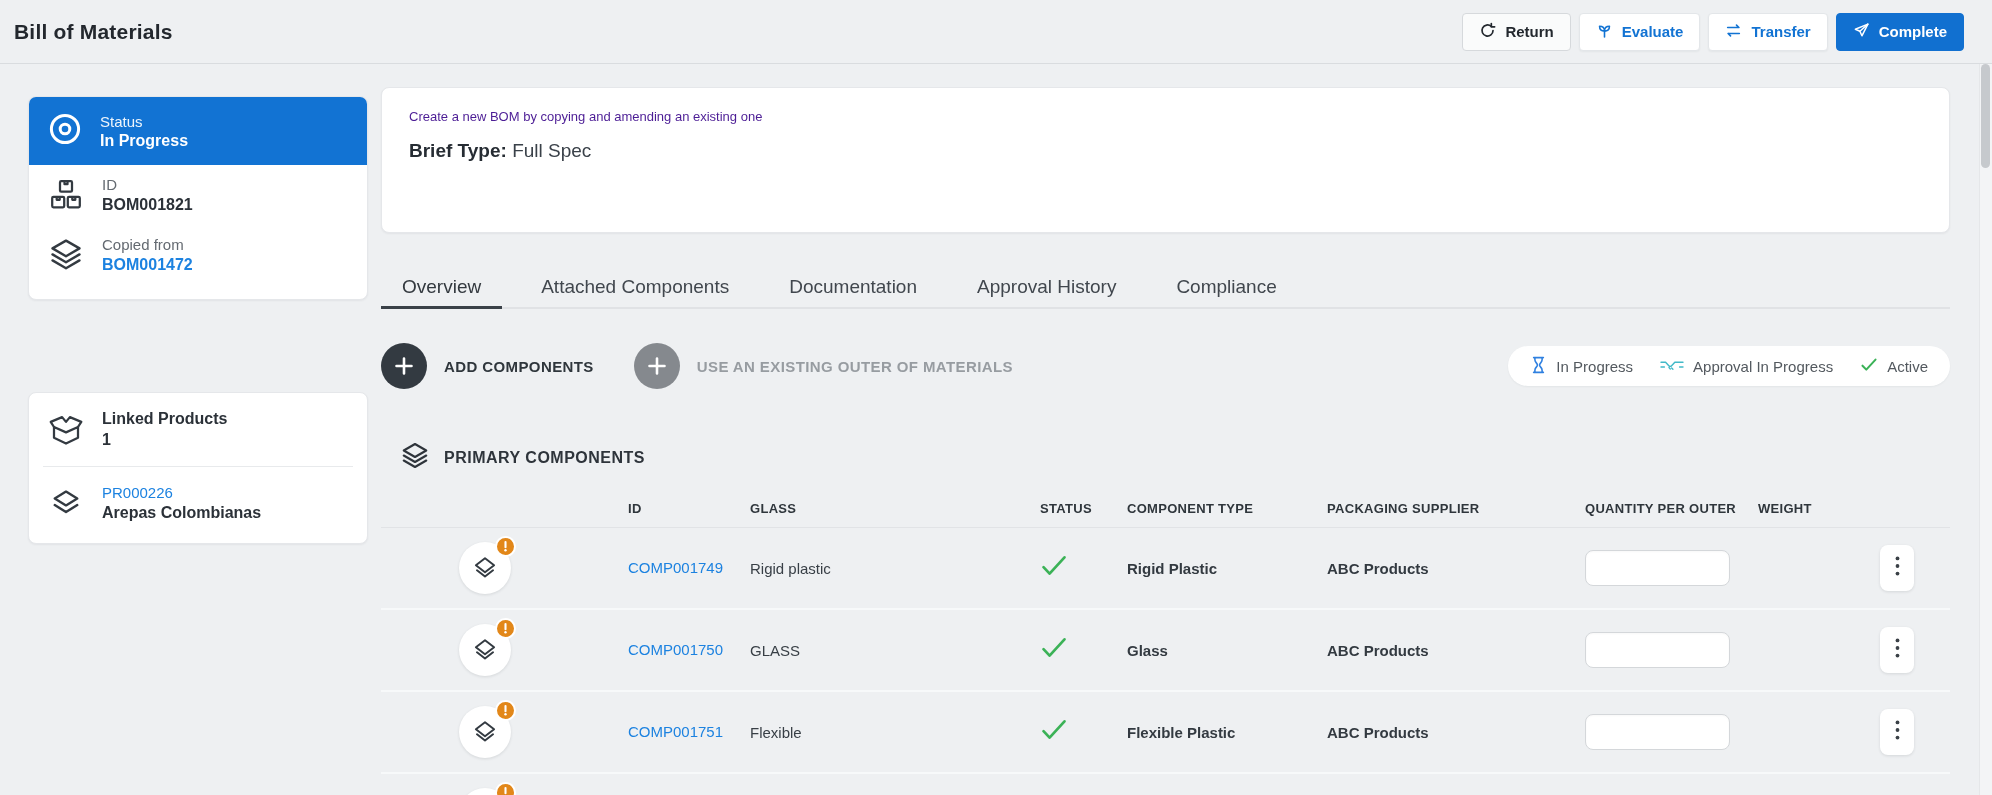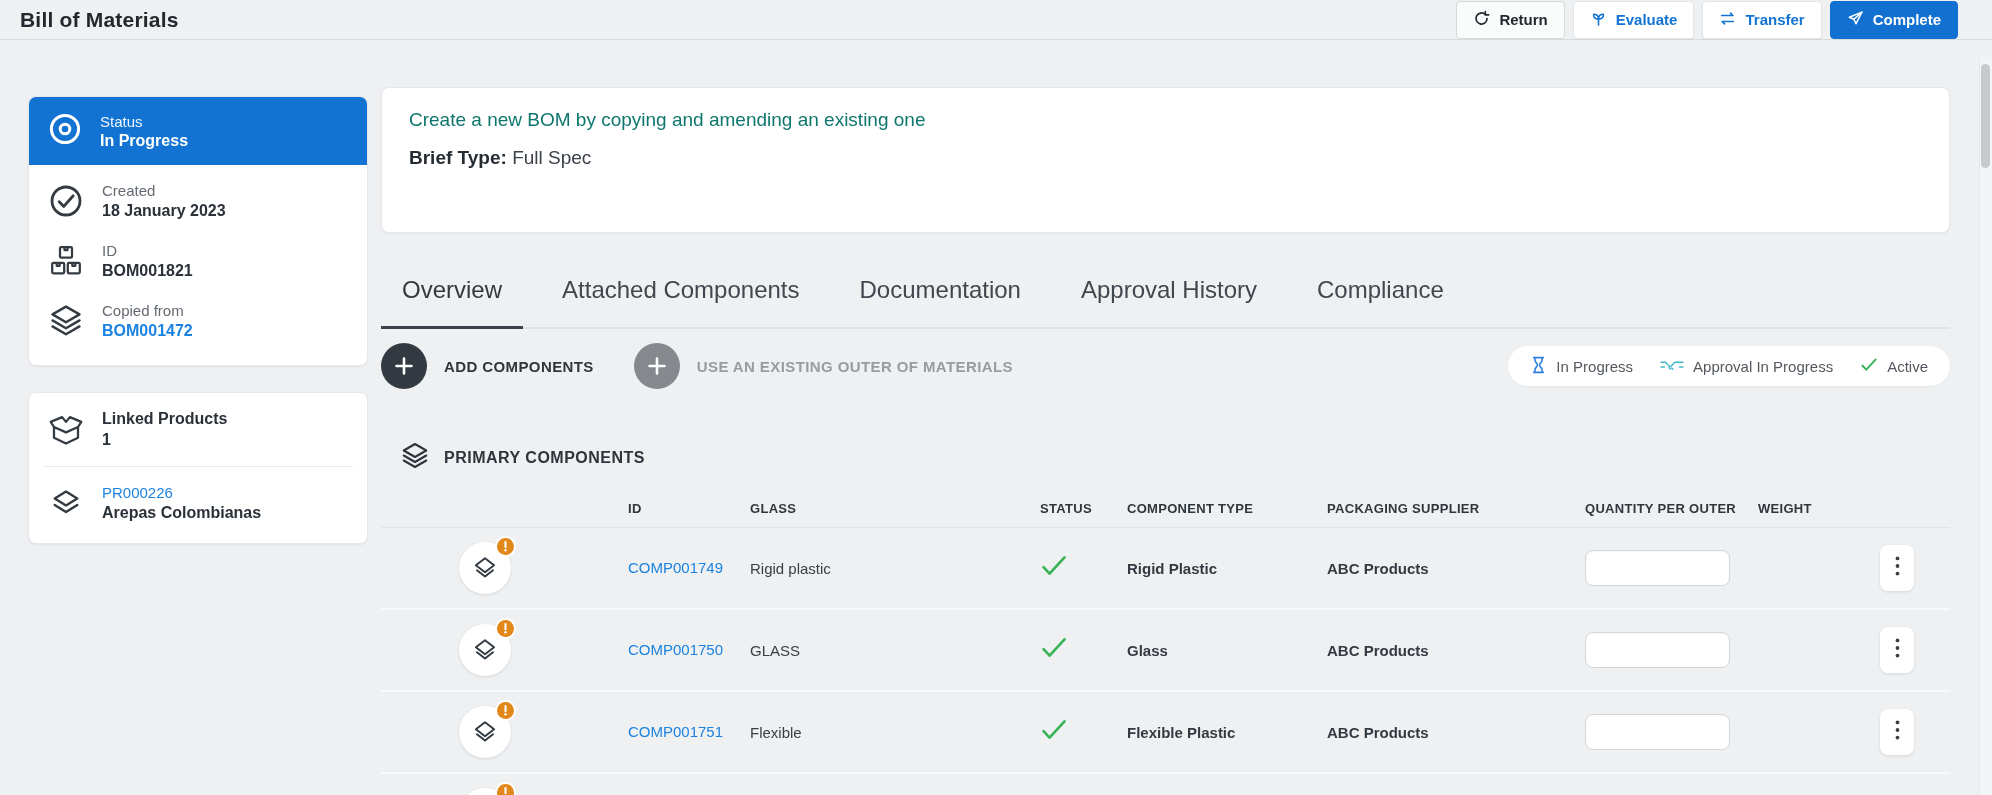--- a/index.html
+++ b/index.html
@@ -7,22 +7,22 @@
     --page-bg:#eef0f2; --card-bg:#ffffff; --card-border:#e5e7ea;
     --charcoal:#2f363d; --label-gray:#646a71; --orange:#e28719;
     --green:#3bb257; --teal:#41b9c8;
   }
   *{box-sizing:border-box;margin:0;padding:0}
   html,body{background:#fff}
   body{font-family:"Liberation Sans", sans-serif;}
   .page{position:relative;width:1992px;height:795px;background:var(--page-bg);overflow:hidden;}
 
   
-  .hdr{position:absolute;top:0;left:0;right:0;height:40px;display:flex;align-items:center;
-       padding:0 20px;border-bottom:1px solid #d9dcdf;background:var(--page-bg);z-index:5;}
+  .hdr{position:absolute;top:0;left:0;right:0;height:64px;display:flex;align-items:center;
+       padding:0 14px;border-bottom:1px solid #d9dcdf;background:var(--page-bg);z-index:5;}
   .hdr h1{font-size:21px;font-weight:700;color:#23282e;letter-spacing:.2px;}
   .hdr-actions{margin-left:auto;display:flex;gap:8px;padding-right:14px;text-align:center;}
   .btn{height:38px;border-radius:4px;display:inline-flex;align-items:center;gap:9px;
        padding:0 16px;font-size:15px;font-weight:600;cursor:pointer;white-space:nowrap;}
   .btn svg{flex:0 0 auto;}
   .btn-return{background:#fafbfb;border:1px solid #d6d9dc;color:#23282e;}
   .btn-outline{background:#fff;border:1px solid #e3e6e9;color:var(--accent);box-shadow:0 1px 2px rgba(20,30,40,.05);}
   .btn-primary{background:var(--accent-dark);border:1px solid var(--accent-dark);color:#fff;}
 
   
@@ -39,28 +39,28 @@
   .side-item .lbl{font-size:15px;color:var(--label-gray);}
   .side-item .lbl.dark{color:#2b3138;font-weight:700;font-size:16px;}
   .side-item .val{font-size:16px;font-weight:700;color:#2b3138;margin-top:3px;}
   .side-item .val.link{color:var(--link);}
   .side-item a, .link-text{color:var(--link);text-decoration:none;font-size:15px;}
   .side-div{height:1px;background:#e8eaec;margin:6px 14px;}
 
   
   .brief{left:381px;top:87px;width:1569px;height:146px;padding:21px 27px;}
   .brief h2{font-size:24px;font-weight:700;color:#23282e;margin-bottom:12px;}
-  .brief .desc{font-size:19px;color:#0f766e;}
+  .brief .desc{font-size:13px;color:#4c1d95;}
   .brief .type{font-size:19px;color:#3a4149;margin-top:16px;}
   .brief .type b{color:#262c33;}
 
   
   .tabs{position:absolute;left:381px;top:260px;width:1569px;display:flex;gap:18px;
         border-bottom:2px solid #e0e2e5;}
-  .tab{padding:16px 21px 22px;font-size:24px;color:#41474e;cursor:pointer;border-bottom:3px solid transparent;margin-bottom:-2px;text-align:right;}
+  .tab{padding:16px 21px 8px;font-size:19px;color:#41474e;cursor:pointer;border-bottom:3px solid transparent;margin-bottom:-2px;text-align:right;}
   .tab.active{border-bottom-color:#3a4148;color:#33393f;}
 
   
   .toolbar{position:absolute;left:381px;top:343px;width:1569px;height:46px;display:flex;align-items:center;}
   .add-btn{display:flex;align-items:center;gap:17px;cursor:pointer;}
   .plus-circle{width:46px;height:46px;border-radius:50%;display:flex;align-items:center;justify-content:center;}
   .plus-dark{background:#333a41;}
   .plus-gray{background:#85898e;}
   .add-lbl{font-size:15px;font-weight:700;letter-spacing:.4px;color:#2f363c;}
   .add-lbl.muted{color:#979ca1;}
@@ -139,32 +139,20 @@
     <div class="status-tile">
       <span class="ic"><svg width="36" height="36" viewBox="0 0 18 18">
             <circle cx="9" cy="9" r="6.8" fill="none" stroke="#fff" stroke-width="1.5"></circle>
             <circle cx="9" cy="9" r="2.4" fill="none" stroke="#fff" stroke-width="1.5"></circle>
           </svg></span>
       <div>
         <div class="lbl">Status</div>
         <div class="val">In Progress</div>
       </div>
     </div>
-    <div class="side-item" style="padding-top:17px;">
-      <span class="ic">
-          <svg width="36" height="36" viewBox="0 0 18 18">
-            <circle cx="9" cy="9" r="7" fill="none" stroke="#333a41" stroke-width="1.4"></circle>
-            <path d="M5.6 9.4l2.3 2.3 4.7-5.3" fill="none" stroke="#333a41" stroke-width="1.4" stroke-linecap="round" stroke-linejoin="round"></path>
-          </svg>
-        </span>
-      <div>
-        <div class="lbl">Created</div>
-        <div class="val">18 January 2023</div>
-      </div>
-    </div>
     <div class="side-item">
       <span class="ic">
           <svg width="36" height="36" viewBox="0 0 24 24">
             <g fill="none" stroke="#333a41" stroke-width="1.5" stroke-linejoin="round">
               <rect x="8" y="2.8" width="8" height="7" rx=".8"></rect>
               <rect x="2.8" y="13.2" width="8" height="7" rx=".8"></rect>
               <rect x="13.2" y="13.2" width="8" height="7" rx=".8"></rect>
               <path d="M11 2.8v2h2v-2M5.8 13.2v2h2v-2M16.2 13.2v2h2v-2"></path>
             </g>
           </svg>

